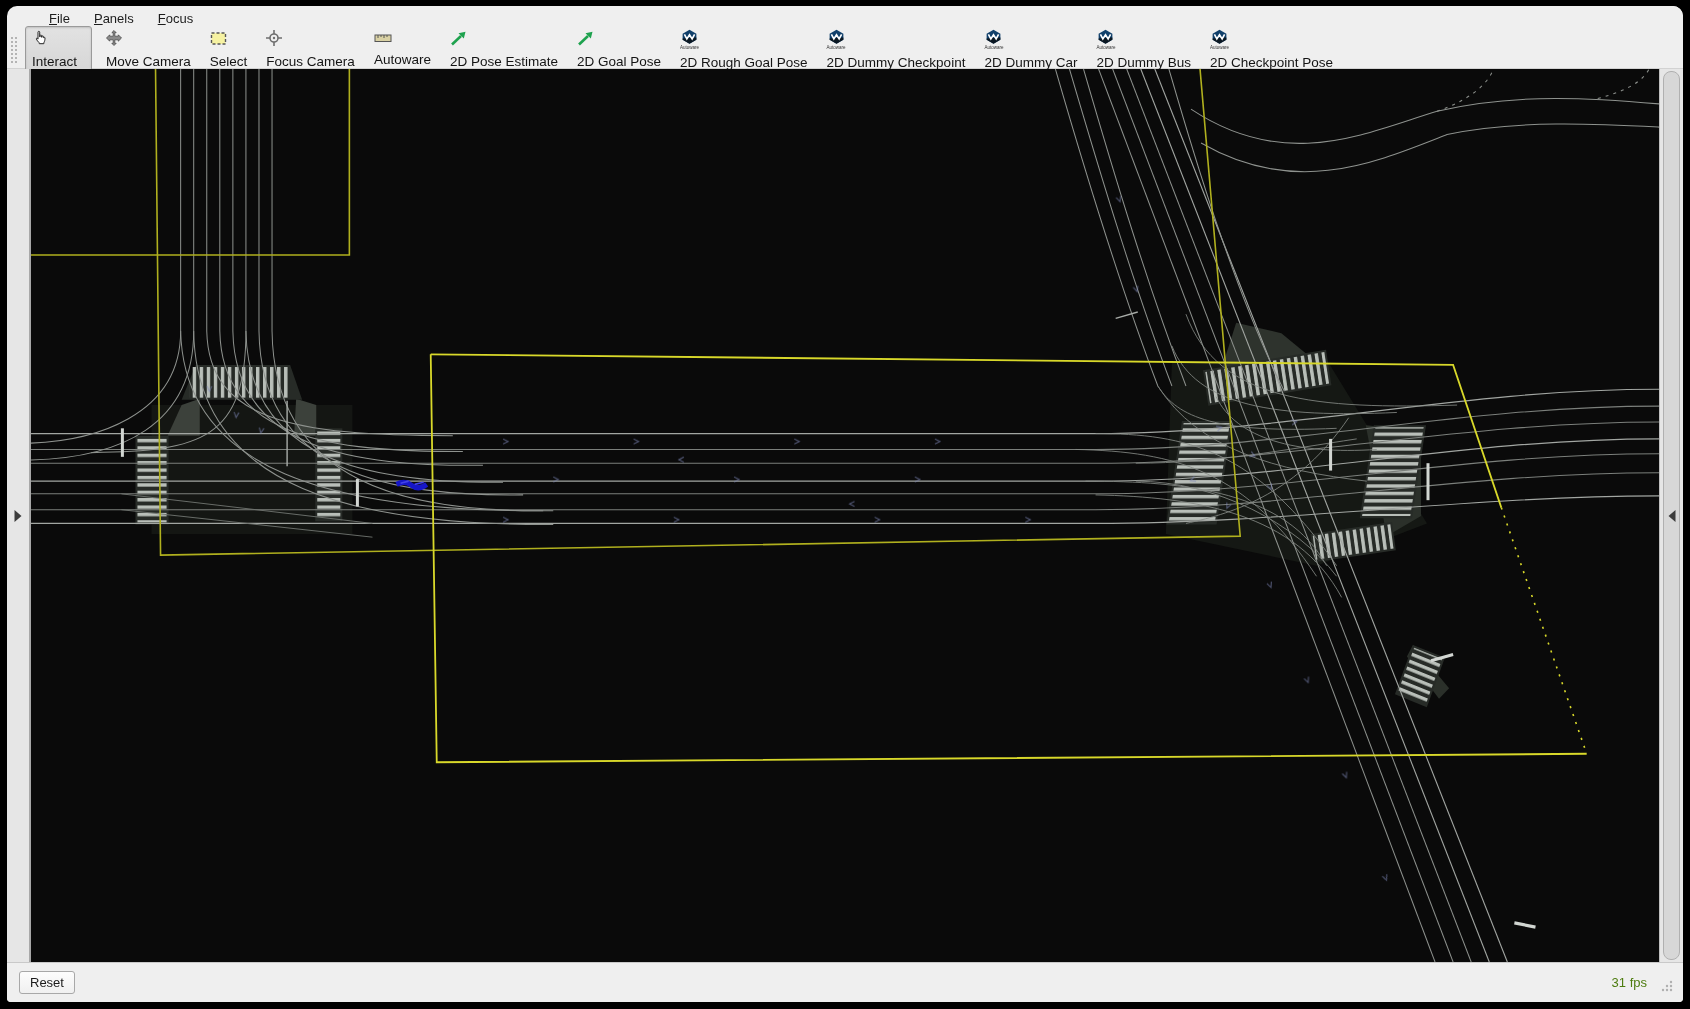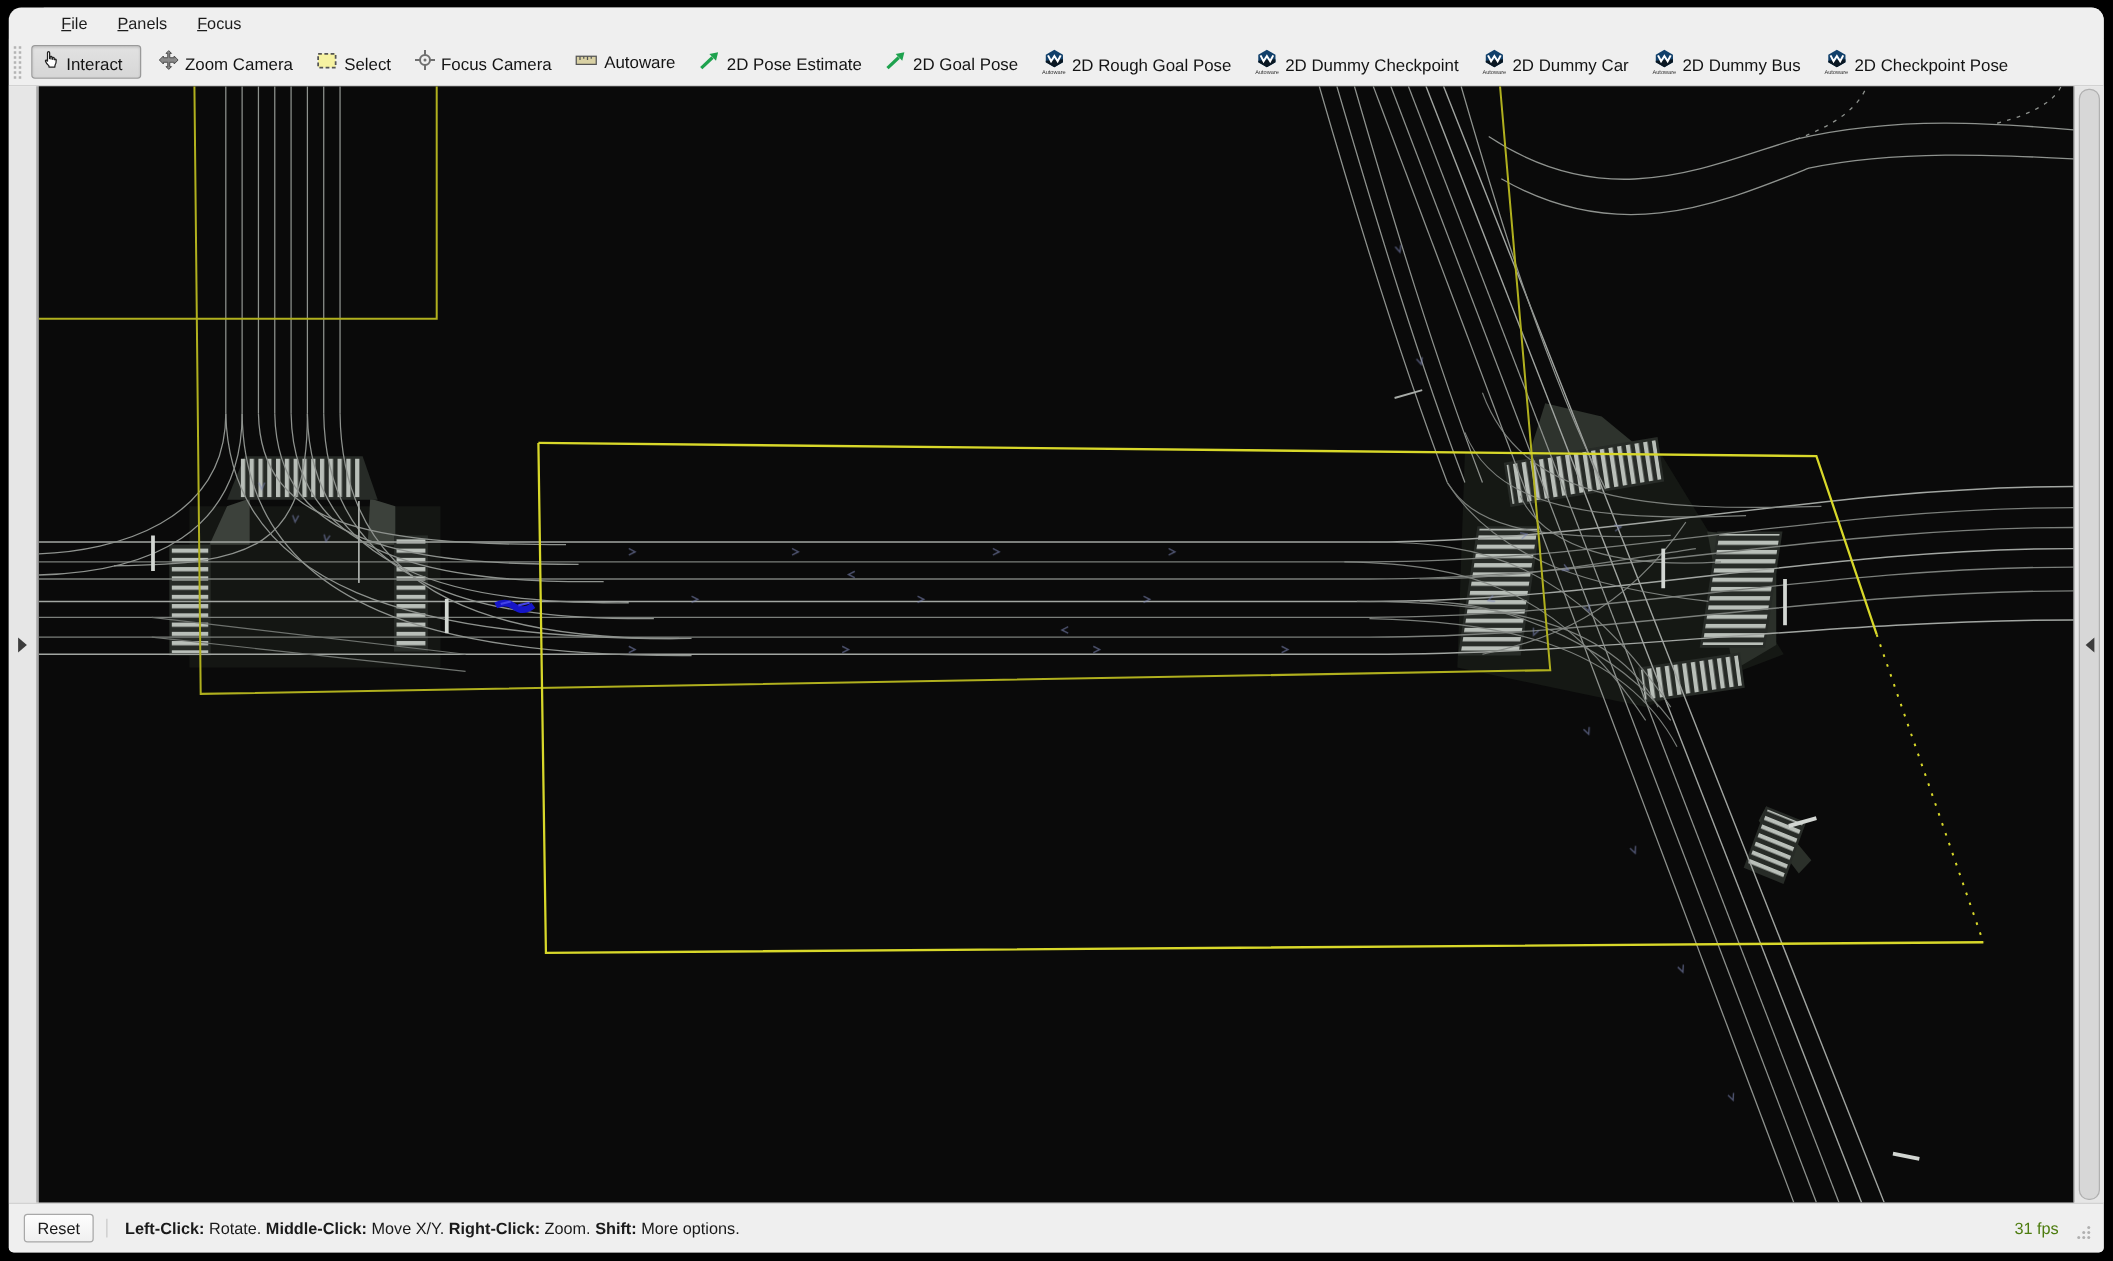--- a/index.html
+++ b/index.html
@@ -25,23 +25,23 @@
              align-items:center; padding-left:14px; gap:24px;margin-left:28px; }
   .menu-item { font-size:13px; color:#1c1c1c; display:inline-block; }
   .menu-item::first-letter { text-decoration:underline; }
 
   
   .toolbar { height:38px; flex:0 0 38px; background:#efefef;
              border-bottom:1px solid #d2d2d2; display:flex; align-items:center;
              padding:0 8px 0 4px; }
   .tb-handle { width:6px; height:26px; margin-right:8px;
                border-left:2px dotted #b4b4b4; border-right:2px dotted #b4b4b4; }
-  .tool { display:flex; align-items:flex-end; gap:5px; margin-right:9px;
+  .tool { display:flex; align-items:flex-start; gap:5px; margin-right:9px;
           font-size:13.5px; color:#141414; white-space:nowrap; padding:3px 5px;
-          border-radius:3px; }
+          border-radius:3px;flex-direction:column; }
   .tool.active { background:linear-gradient(#e2e2e2,#d6d6d6);
                  border:1px solid #9a9a9a; box-shadow:inset 0 1px 2px rgba(0,0,0,.15);
                  padding:3px 14px 3px 6px; }
   .aw-wrap { display:flex; flex-direction:column; align-items:center; line-height:1; }
   .aw-brand { font-size:4.5px; color:#333; margin-top:1px; }
   .tb-spacer { flex:1; }
 
   
   .main { flex:1; display:flex; background:#efefef; min-height:0; }
   .side-strip { flex:0 0 24px; background:#e6e6e6; position:relative; }
@@ -93,21 +93,21 @@
       </span>
       <span>Interact</span>
     </div>
 
     <div class="tool">
       <span>
         <svg width="16" height="16" viewBox="0 0 16 16">
             <path d="M8 0.5l2.2 2.2H8.8v3.5h3.5V4.8L14.5 7l.1.1.9.9-3.2 3.2V9.8H8.8v3.5h1.4L8 15.5l-2.2-2.2h1.4V9.8H3.7v1.4L.5 8l3.2-3.2v1.4h3.5V2.7H5.8z" fill="#8a8a8a" stroke="#4d4d4d" stroke-width=".8"></path>
           </svg>
       </span>
-      <span>Zoom Camera</span>
+      <span>Move Camera</span>
     </div>
 
     <div class="tool">
       <span>
         <svg width="17" height="15" viewBox="0 0 17 15">
             <rect x="1.5" y="2" width="14" height="11" fill="#f6f2a2" stroke="#555" stroke-width="1.4" stroke-dasharray="3,2"></rect>
           </svg>
       </span>
       <span>Select</span>
     </div>
@@ -405,23 +405,20 @@
     </div>
 
     <div class="side-strip right">
       <div class="strip-handle"></div>
       <span class="strip-arrow l"></span>
     </div>
   </div>
 
   <div class="statusbar">
     <button class="reset-btn">Reset</button>
-    <div class="status-help">
-      <b>Left-Click:</b><span> Rotate. </span><b>Middle-Click:</b><span> Move X/Y. </span><b>Right-Click:</b><span> Zoom. </span><b>Shift:</b><span> More options.</span>
-    </div>
     <div class="fps">31 fps</div>
   </div>
 
   <svg class="grip" width="14" height="14" viewBox="0 0 14 14">
     <g fill="#b0b0b0">
         <circle cx="12" cy="4" r="1.2"></circle>
         <circle cx="8" cy="8" r="1.2"></circle>
         <circle cx="12" cy="8" r="1.2"></circle>
         <circle cx="4" cy="12" r="1.2"></circle>
         <circle cx="8" cy="12" r="1.2"></circle>

